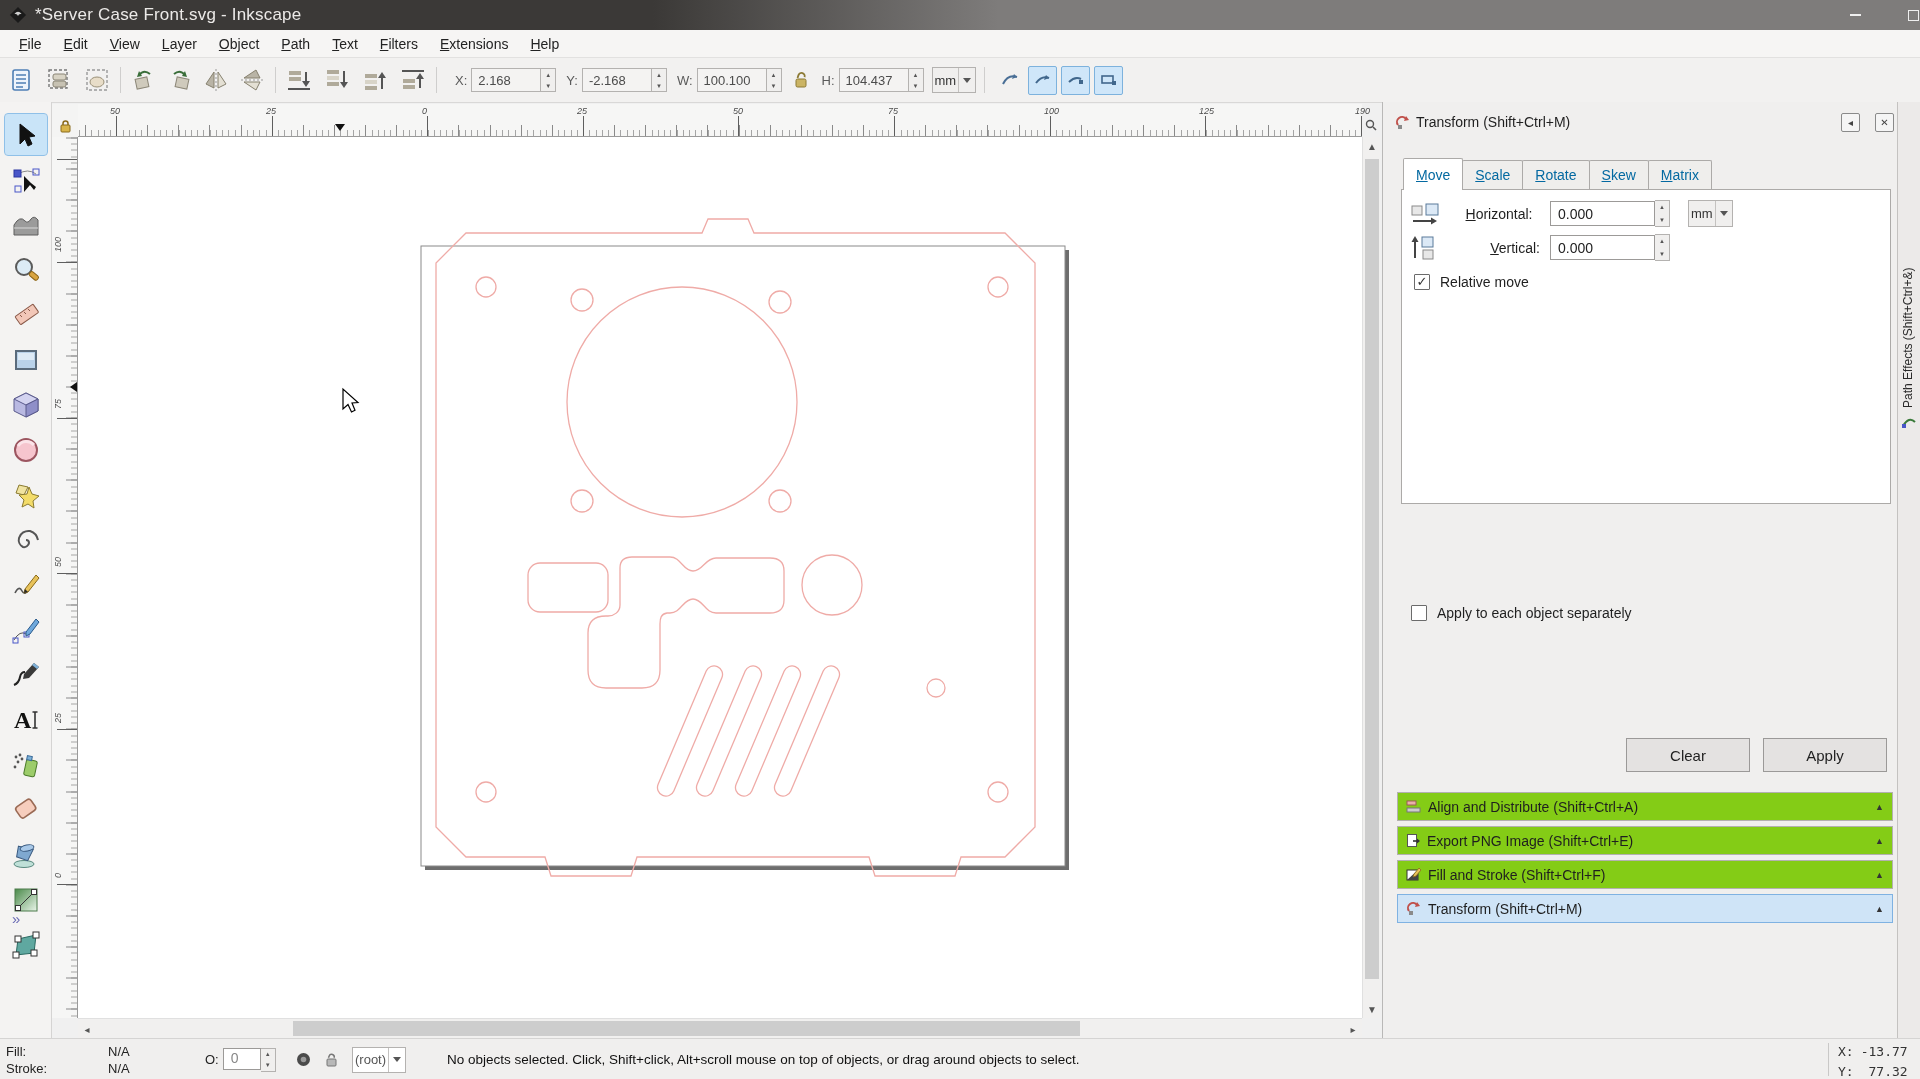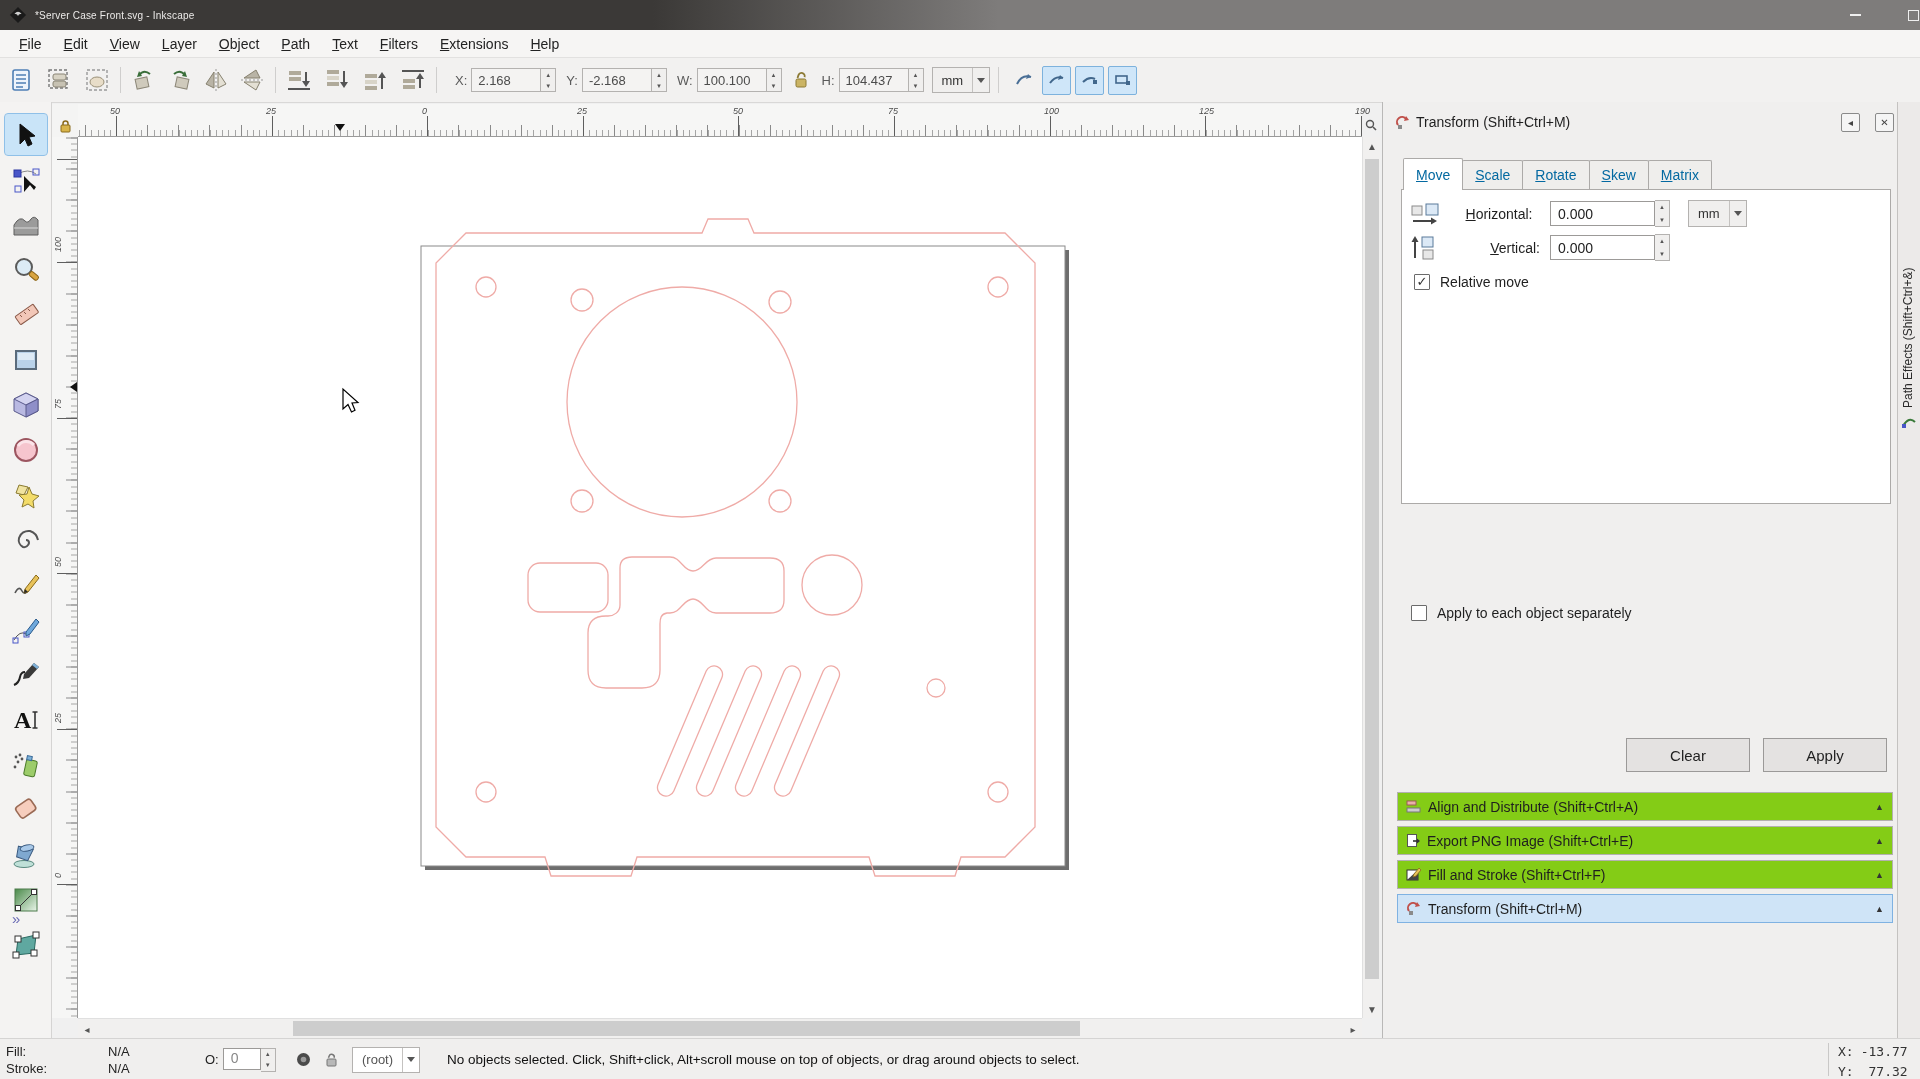--- a/index.html
+++ b/index.html
@@ -5,21 +5,21 @@
   html,body{margin:0;padding:0;background:#222;}
   #app{position:relative;width:1920px;height:1079px;background:#f0f0f0;overflow:hidden;
        font-family:"Liberation Sans",sans-serif;font-size:14px;color:#1a1a1a;}
   .abs{position:absolute;}
 
   
   #titlebar{left:0;top:0;width:1920px;height:30px;
     background:linear-gradient(to right,#3b3937 0%,#3b3937 34%,#7e7c7b 52%,#7e7c7b 100%);
     display:flex;align-items:center;color:#eceae8;}
   #titlebar .logo{width:18px;height:18px;margin:0 8px 0 9px;}
-  #titlebar .title{font-size:10px;letter-spacing:.2px;}
+  #titlebar .title{font-size:17px;letter-spacing:.2px;}
   .win-btn{position:absolute;top:0;width:46px;height:30px;display:flex;align-items:center;justify-content:center;}
   #min-btn{left:1832px;}
   #min-btn::after{content:"";width:11px;height:2px;background:#efefef;}
   #max-btn{left:1906px;width:14px;}
   #max-btn::after{content:"";width:9px;height:9px;border:1.5px solid #efefef;}
 
   
   #menubar{left:0;top:30px;width:1920px;height:28px;background:#f6f5f4;border-bottom:1px solid #e2e1e0;
     display:flex;align-items:center;padding-left:8px;box-sizing:border-box;}
   .menu-item{padding:3px 11px;color:#222;}
@@ -30,21 +30,21 @@
     display:flex;align-items:center;}
   .tb-icon{width:30px;height:30px;display:flex;align-items:center;justify-content:center;flex:none;}
   .tb-sep{width:1px;height:26px;background:#cfcecd;margin:0 8px;flex:none;}
   .fld-label{color:#5a5a5a;font-size:13px;margin:0 4px 0 10px;}
   .spinfield{display:flex;align-items:stretch;height:24px;flex:none;border-radius:7px;}
   .spinfield .box{width:62px;background:#f4f3f2;border:1px solid #b4b2b0;font-size:13px;color:#4c4c4c;
      display:flex;align-items:center;padding-left:6px;}
   .spinner{width:14px;display:flex;flex-direction:column;border:1px solid #b4b2b0;border-left:none;background:#f0efee;}
   .spinner i{flex:1;font-style:normal;font-size:6px;line-height:6px;color:#555;display:flex;align-items:center;justify-content:center;}
   .dropdown{height:24px;background:#f0efee;border:1px solid #b4b2b0;display:flex;align-items:center;flex:none;}
-  .dropdown .val{padding:0 9px;font-size:13px;color:#333;}
+  .dropdown .val{padding:0 2px;font-size:13px;color:#333;}
   .dropdown .chev{width:16px;height:100%;border-left:1px solid #c4c2c0;display:flex;align-items:center;justify-content:center;}
   .chev::after{content:"";border:4px solid transparent;border-top:5px solid #555;margin-top:4px;}
   .toggle-btn{width:27px;height:27px;border:1px solid transparent;border-radius:2px;margin:0 2px;
      display:flex;align-items:center;justify-content:center;flex:none;}
   .toggle-btn.on{background:#cfe6f9;border-color:#7db2dd;}
 
   
   #toolbox{left:0;top:102px;width:52px;height:936px;background:#f4f3f2;border-right:1px solid #d5d4d3;
     display:flex;flex-direction:column;align-items:center;padding-top:12px;box-sizing:border-box;}
   .tool{width:42px;height:41px;margin-bottom:4px;border-radius:3px;display:flex;align-items:center;justify-content:center;flex:none;}

